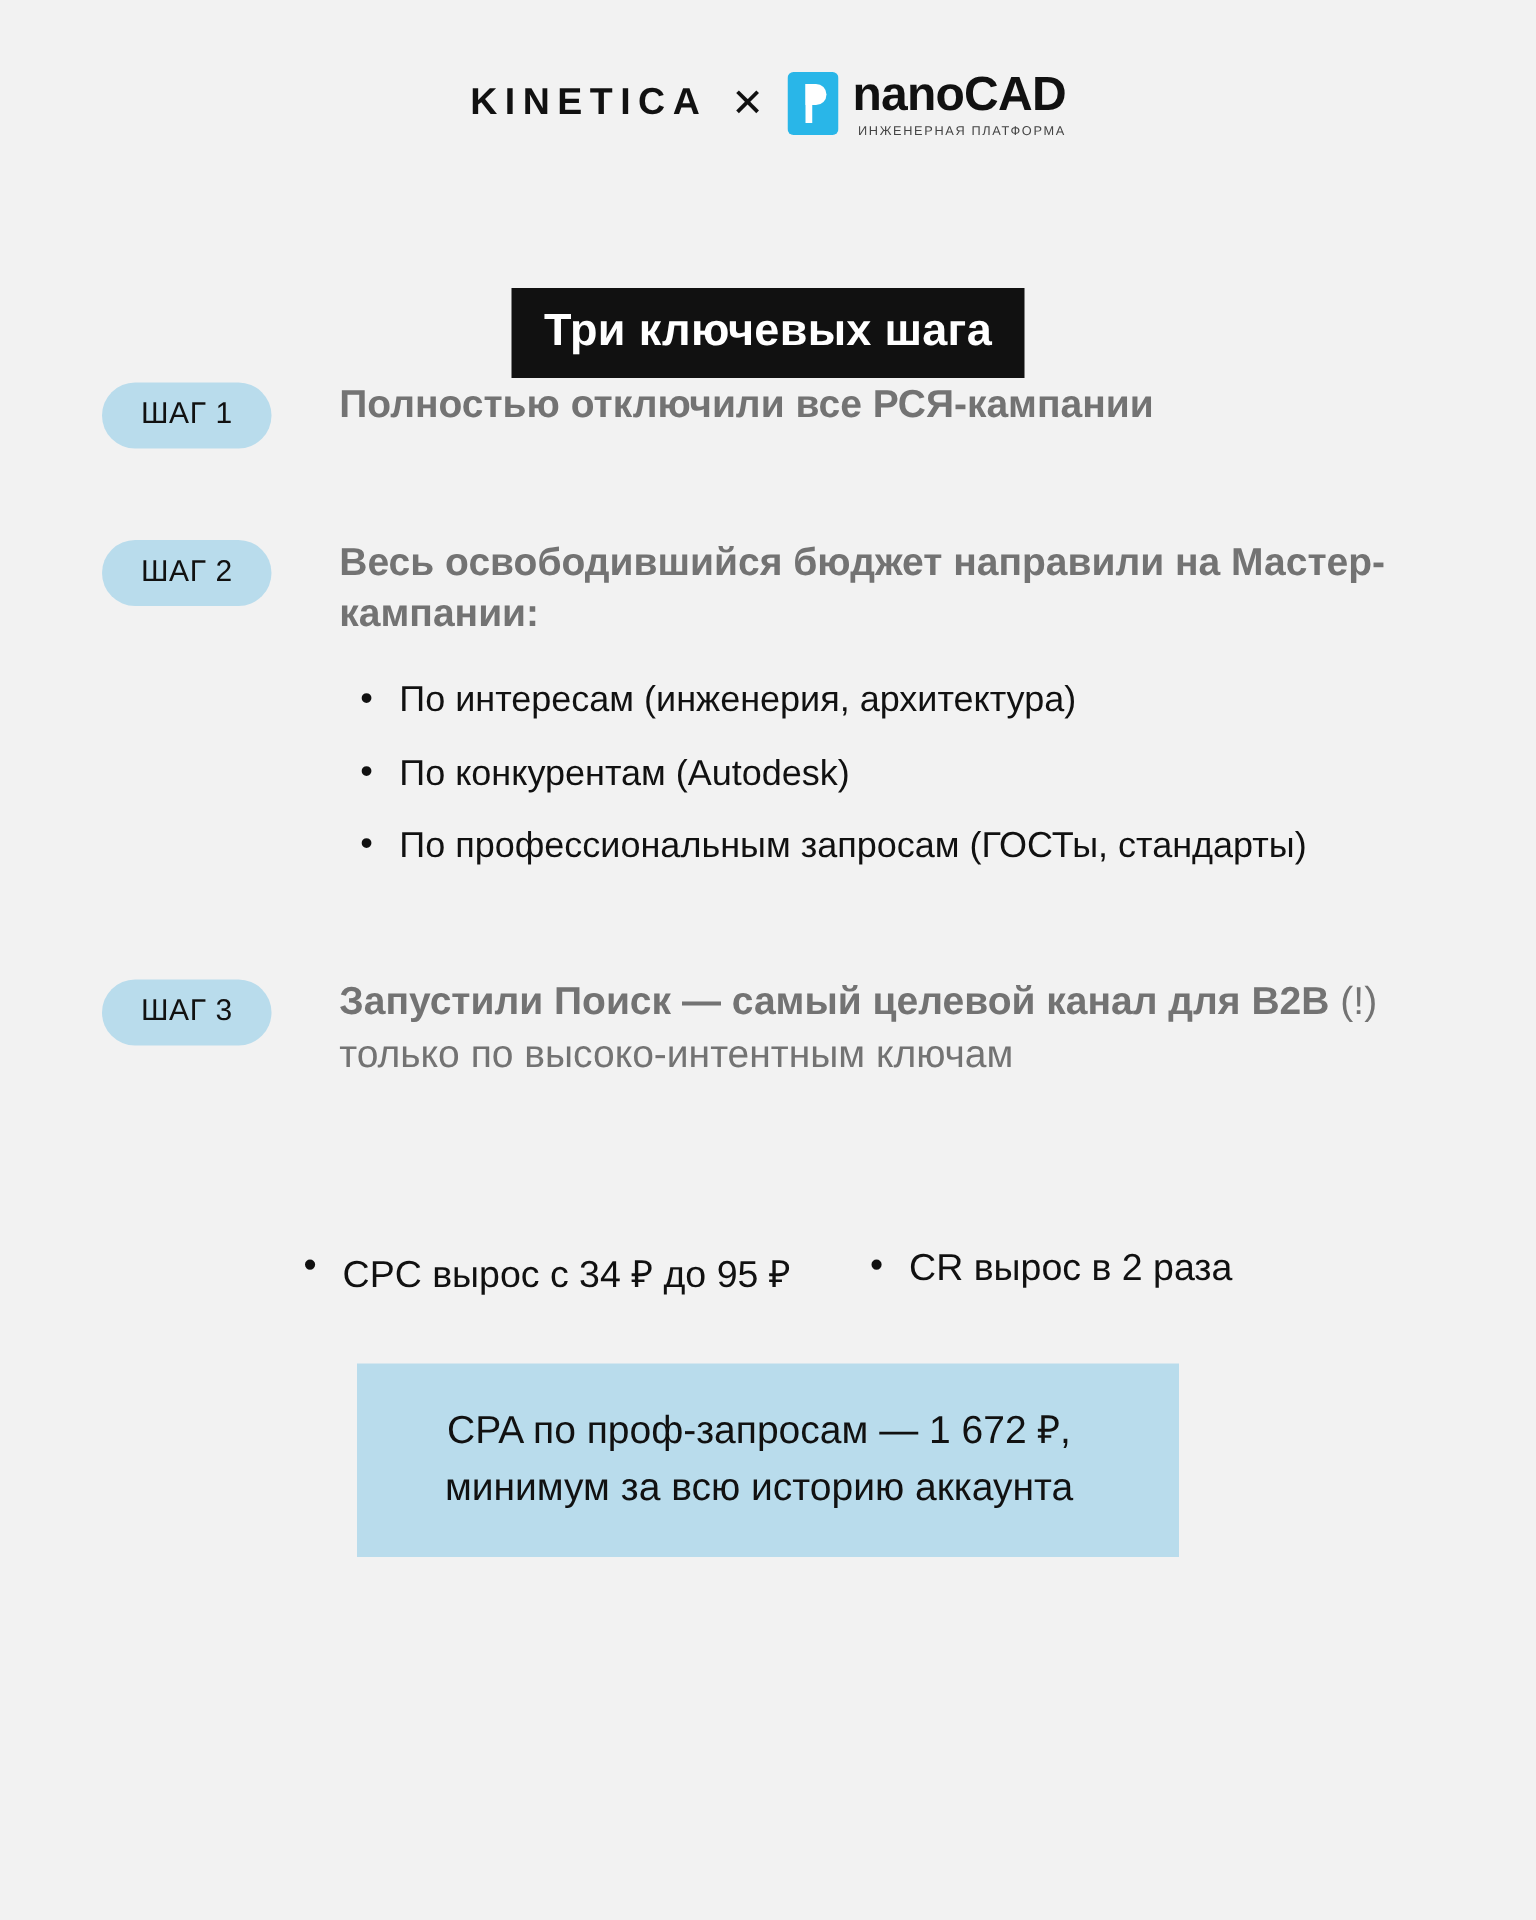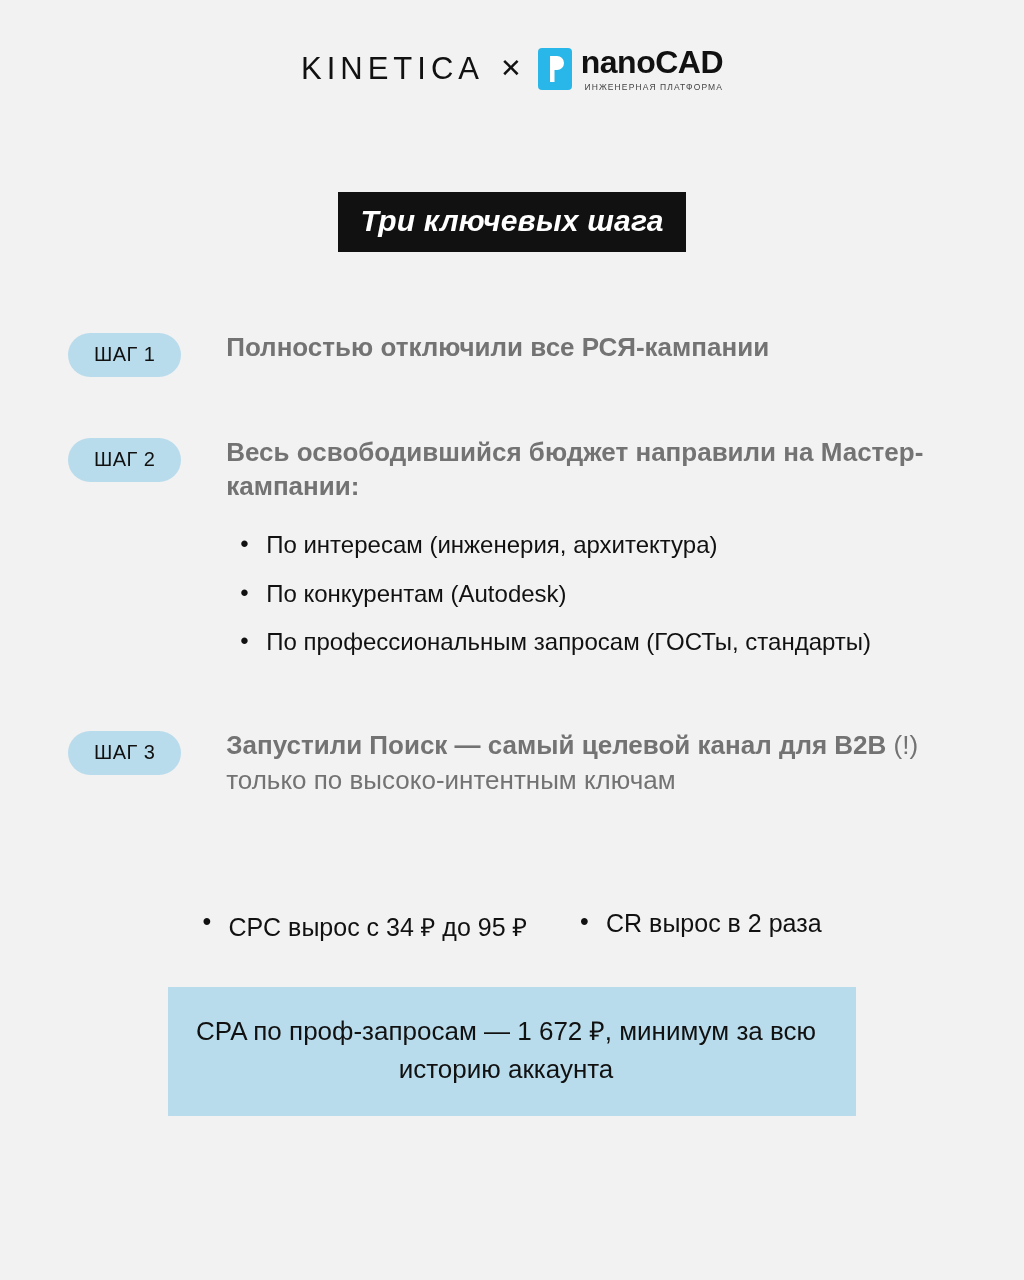--- a/index.html
+++ b/index.html
@@ -23,22 +23,22 @@
 
   
   .logo-row {
     display: flex;
     align-items: center;
     justify-content: center;
     gap: 16px;
     padding-top: 46px;
   }
   .kinetica {
-    font-size: 31px;
-    font-weight: normal;
+    font-size: 25px;
+    font-weight: bold;
     letter-spacing: 5px;
     color: #111111;
     line-height: 1;
   }
   .cross {
     font-size: 26px;
     color: #111111;
     font-weight: 400;
     line-height: 1;
     padding-bottom: 2px;
@@ -80,26 +80,24 @@
     justify-content: center;
     margin-top: 100px;
   }
   .title-badge {
     background: #111111;
     color: #ffffff;
     font-size: 30px;
     font-weight: bold;
     padding: 12px 22px 14px 22px;
     letter-spacing: 0.2px;
-    font-style: italic;
   }
 
   
   .steps {
-    margin-top: 78px;
     padding-left: 68px;
     padding-right: 80px;
   }
   .step {
     display: flex;
     align-items: flex-start;
     margin-bottom: 58px;
   }
   .step-chip {
     flex: 0 0 auto;
@@ -172,21 +170,21 @@
   }
 
   
   .callout-wrap {
     display: flex;
     justify-content: center;
     margin-top: 44px;
   }
   .callout {
     background: #b9dcec;
-    width: 688px;
+    width: 548px;
     box-sizing: border-box;
     text-align: center;
     font-size: 26px;
     line-height: 1.45;
     padding: 26px 32px 28px 20px;
     color: #111111;
   }
 </style>
 </head>
 <body>

